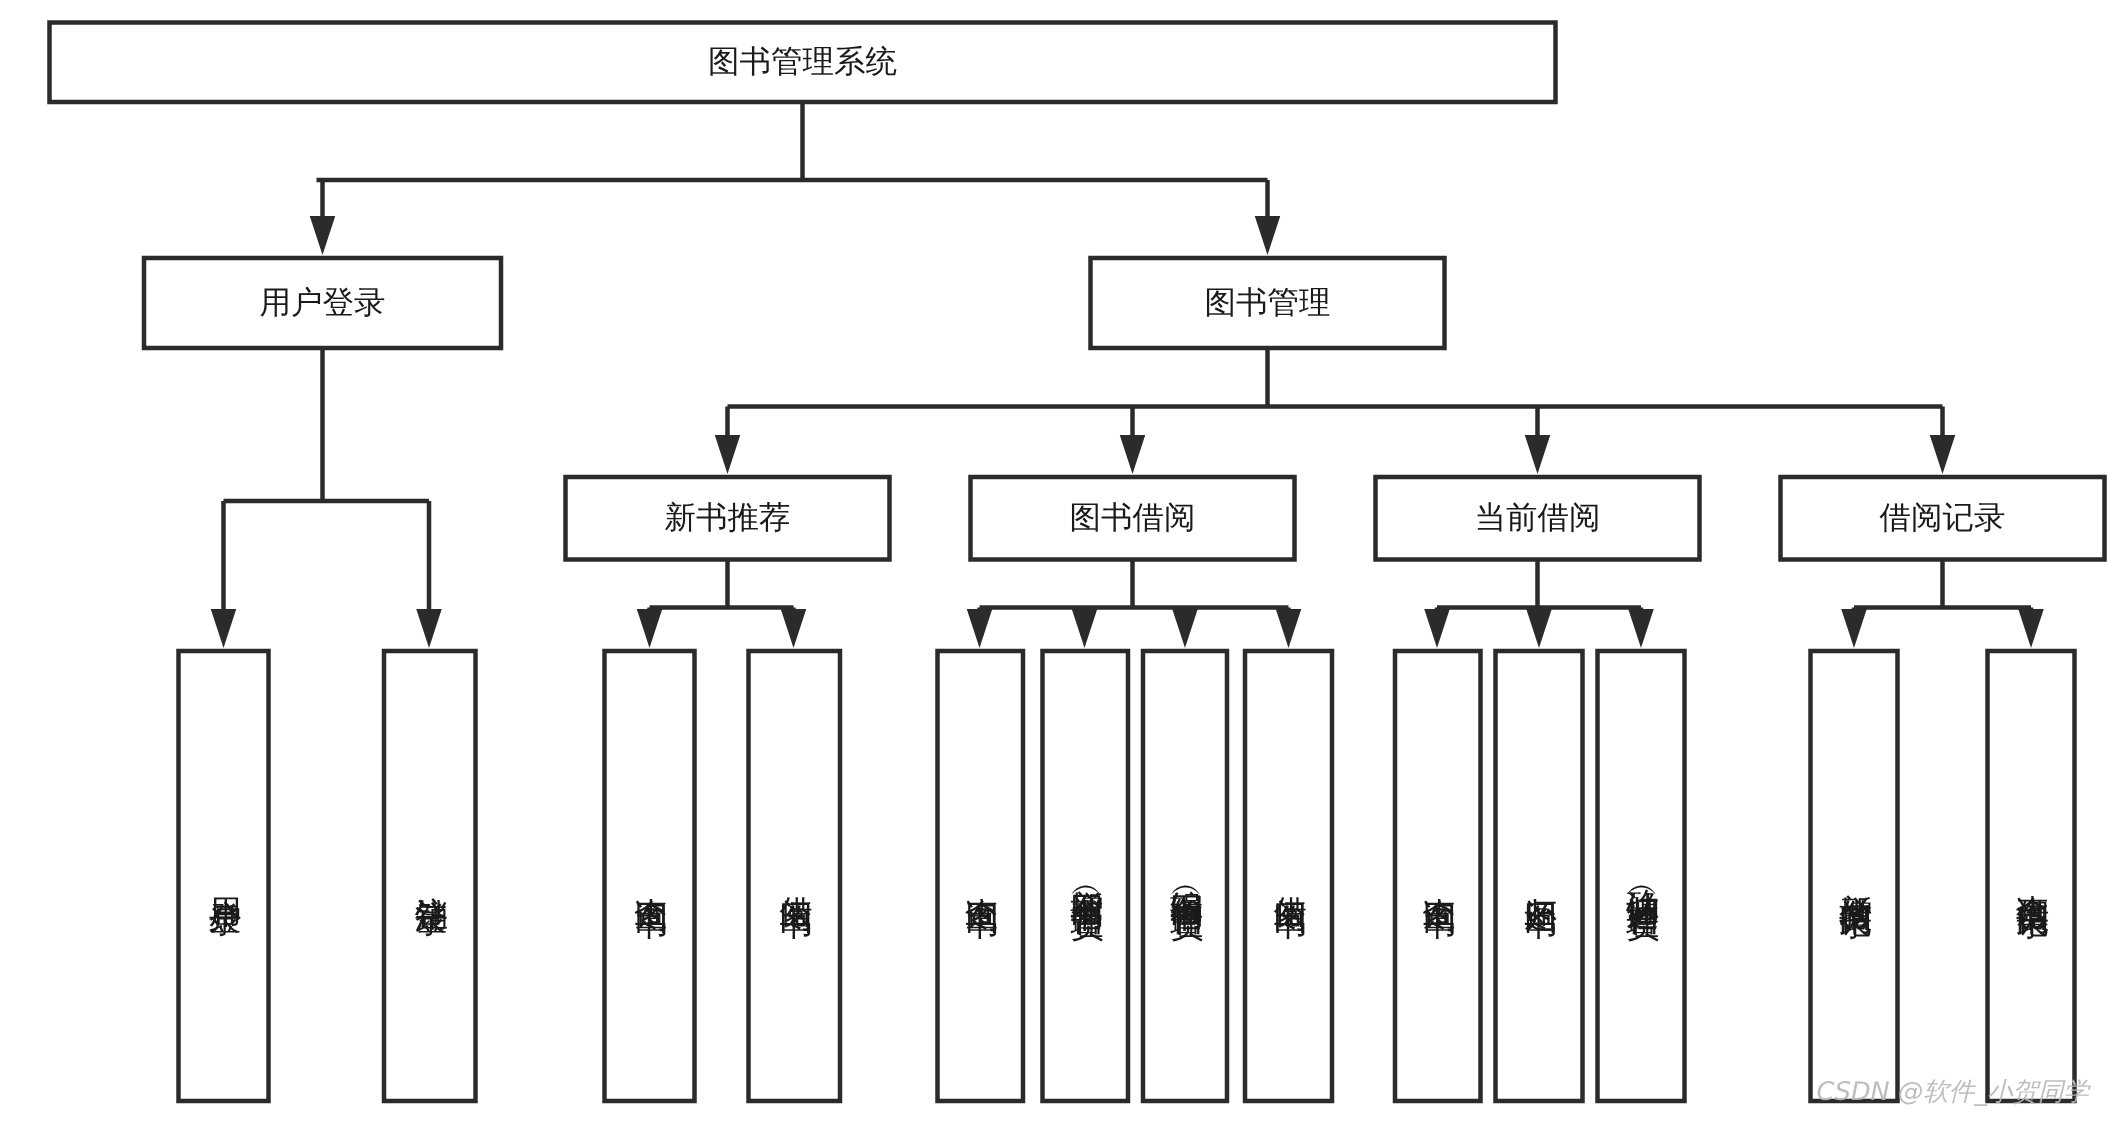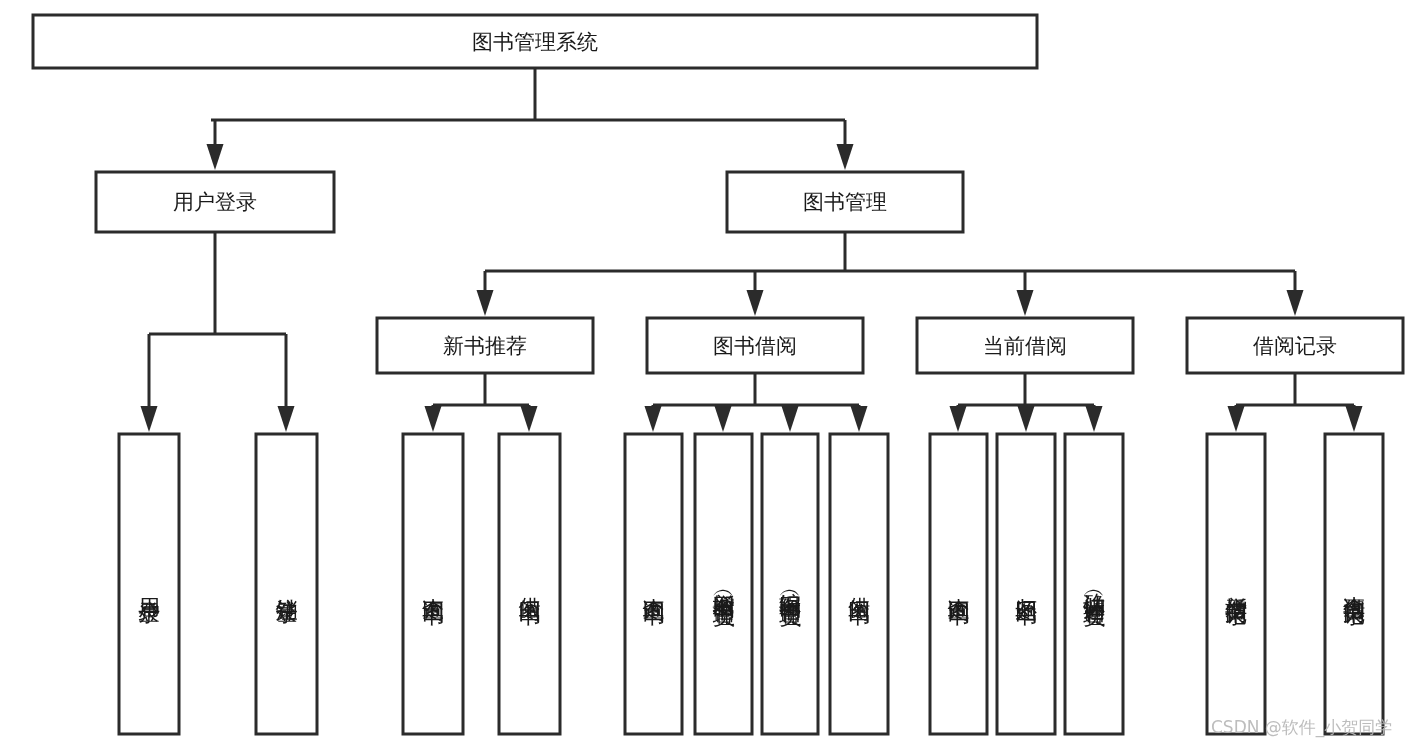--- a/index.html
+++ b/index.html
@@ -191,15 +191,15 @@
       <div class="node-label-v" style="left: 680px; top: 434px; width: 57px; height: 300px;">新增图书（管理员）</div>
       <div class="node-label-v" style="left: 747px; top: 434px; width: 56px; height: 300px;">编辑图书（管理员）</div>
       <div class="node-label-v" style="left: 815px; top: 434px; width: 58px; height: 300px;">借阅图书</div>
       <div class="node-label-v" style="left: 915px; top: 434px; width: 57px; height: 300px;">查询图书</div>
       <div class="node-label-v" style="left: 982px; top: 434px; width: 58px; height: 300px;">归还图书</div>
       <div class="node-label-v" style="left: 1050px; top: 434px; width: 58px; height: 300px;">确认归还（管理员）</div>
       <div class="node-label-v" style="left: 1192px; top: 434px; width: 58px; height: 300px;">新增借阅记录</div>
       <div class="node-label-v" style="left: 1310px; top: 434px; width: 58px; height: 300px;">查询借阅记录</div>
     </div>
 
-  <div class="watermark" style="left: 1196px; top: 716px;">CSDN @软件_小贺同学</div>
+  <div class="watermark" style="left: 1196px; top: 716px; font-style: italic;">CSDN @软件_小贺同学</div>
 
 </div>
 
 </body></html>

